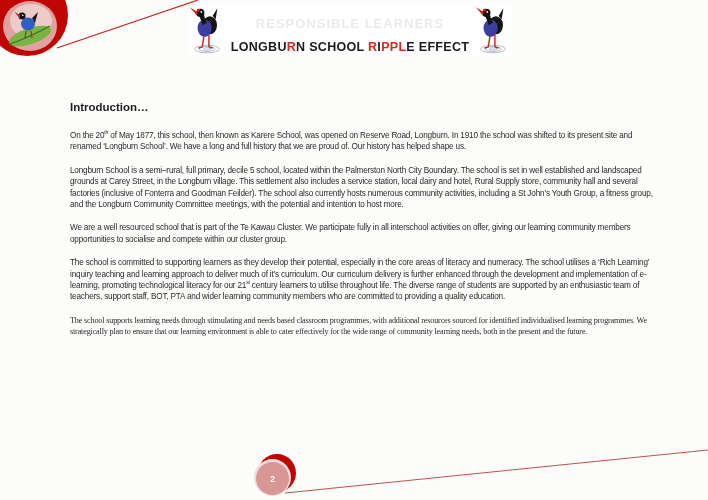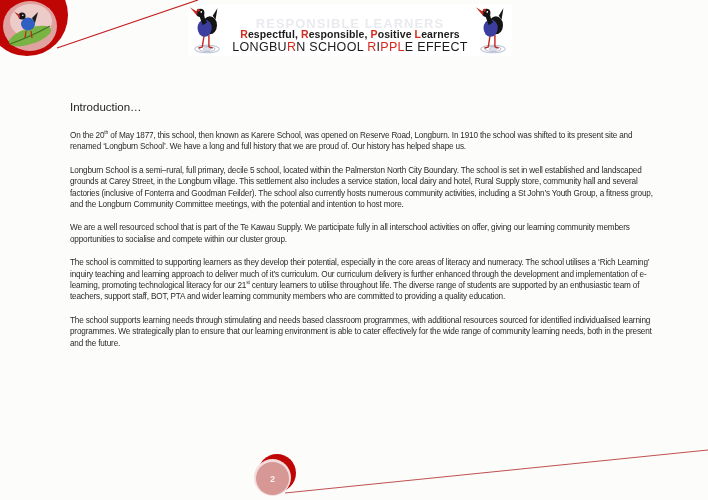--- a/index.html
+++ b/index.html
@@ -24,30 +24,30 @@
     background:#ffffff;display:flex;align-items:center;justify-content:space-between;
   }
   .banner-center{position:relative;flex:1;text-align:center;overflow:hidden;height:100%;
     display:flex;flex-direction:column;justify-content:flex-end;padding-bottom:5px;}
   .watermark{
     position:absolute;left:0;right:0;top:14px;
     font-size:13px;font-weight:bold;color:#9aa4b4;opacity:0.22;
     letter-spacing:1px;white-space:nowrap;overflow:hidden;
   }
   .motto{position:relative;font-size:10.5px;font-weight:600;letter-spacing:0.1px;color:#1c1c1c;white-space:nowrap;}
-  .banner-title{position:relative;font-size:12.5px;font-weight:400;letter-spacing:0.3px;color:#1b1b1b;white-space:nowrap;}
+  .banner-title{position:relative;font-size:12.5px;font-weight:700;letter-spacing:0.3px;color:#1b1b1b;white-space:nowrap;}
 
   
   .content{position:absolute;left:70px;top:101px;width:588px;}
-  .content h1{font-size:11.5px;font-weight:normal;color:#1f1f1f;margin:0 0 17px 0;}
+  .content h1{font-size:11.5px;font-weight:bold;color:#1f1f1f;margin:0 0 17px 0;}
   .content p{
     font-size:8.2px;line-height:11.4px;letter-spacing:-0.18px;
     margin:0 0 12px 0;color:#2b2b2b;
   }
-  .content p:nth-of-type(5){}
+  .content p:nth-of-type(5){font-family:Liberation Serif, serif;}
   sup{font-size:0.62em;vertical-align:super;line-height:0;}
 
   
   .pagenum-group{position:absolute;left:250px;top:450px;width:50px;height:50px;}
   .pn-back{position:absolute;left:8px;top:4px;width:38px;height:38px;border-radius:50%;background:#c00505;}
   .pn-ring{position:absolute;left:4px;top:9px;width:37px;height:37px;border-radius:50%;background:#f2dcdb;}
   .pn-front{
     position:absolute;left:6px;top:12px;width:33px;height:33px;border-radius:50%;background:#d79795;
     display:flex;align-items:center;justify-content:center;
     color:#fdf4f4;font-size:8.5px;font-weight:bold;
@@ -90,21 +90,20 @@
       <ellipse cx="17.5" cy="24" rx="7.5" ry="9" fill="#3c3e9f"></ellipse>
       <path d="M11.5,10 Q14,17 15.5,21 L20,18 Q17,13 16.5,8 Z" fill="#141414"></path>
       <circle cx="13" cy="8" r="4.3" fill="#141414"></circle>
       <path d="M10,7 L2,2 L9.5,11 Z" fill="#c2281c"></path>
       <circle cx="11" cy="5.2" r="1.5" fill="#c2281c"></circle>
       <circle cx="14" cy="7" r="0.9" fill="#ffffff"></circle>
     </svg>
 
     <div class="banner-center">
       <div class="watermark">RESPONSIBLE LEARNERS</div>
-      <div class="motto"><span style="color: rgb(212, 42, 30);">R</span><span>espectful, </span><span style="color: rgb(212, 42, 30);">R</span><span>esponsible, </span><span style="color: rgb(212, 42, 30);">P</span><span>ositive </span><span style="color: rgb(212, 42, 30);">L</span><span>earners</span></div>
       <div class="banner-title"><span>LONGBU</span><span style="color: rgb(212, 42, 30);">R</span><span>N SCHOOL </span><span style="color: rgb(212, 42, 30);">R</span><span>I</span><span style="color: rgb(212, 42, 30);">PPL</span><span>E EFFECT</span></div>
     </div>
 
     <svg width="38" height="52" viewBox="0 0 40 52">
       <ellipse cx="20" cy="46" rx="13" ry="4" fill="none" stroke="#9aa7c0" stroke-width="0.8"></ellipse>
       <ellipse cx="20" cy="46" rx="8.5" ry="2.6" fill="none" stroke="#9aa7c0" stroke-width="0.8"></ellipse>
       <ellipse cx="20" cy="46" rx="4" ry="1.2" fill="none" stroke="#9aa7c0" stroke-width="0.8"></ellipse>
       <path d="M17,31 L15,44 M15,44 L11,45 M22,31 L22,44 M22,44 L26,45" stroke="#c2281c" stroke-width="1.5" fill="none"></path>
       <ellipse cx="23" cy="21" rx="7.5" ry="9.5" fill="#141414"></ellipse>
       <path d="M26,11 L31,3 L29,15 Z" fill="#141414"></path>
@@ -114,21 +113,21 @@
       <path d="M10,7 L2,2 L9.5,11 Z" fill="#c2281c"></path>
       <circle cx="11" cy="5.2" r="1.5" fill="#c2281c"></circle>
       <circle cx="14" cy="7" r="0.9" fill="#ffffff"></circle>
     </svg>
   </div>
 
   <div class="content">
     <h1>Introduction…</h1>
     <p><span>On the 20</span><sup>th</sup><span> of May 1877, this school, then known as Karere School, was opened on Reserve Road, Longburn. In 1910 the school was shifted to its present site and renamed ‘Longburn School’.  We have a long and full history that we are proud of. Our history has helped shape us.</span></p>
     <p><span>Longburn School is a semi–rural, full primary, decile 5 school, located within the Palmerston North City Boundary.  The school is set in well established and landscaped grounds at Carey Street, in the Longburn village.   This settlement also includes a service station, local dairy and hotel, Rural Supply store, community hall and several factories (inclusive of Fonterra and Goodman Feilder).  The school also currently hosts numerous community activities, including a St John’s Youth Group, a fitness group, and the Longburn Community Committee meetings, with the potential and intention to host more.</span></p>
-    <p><span>We are a well resourced school that is part of the Te Kawau Supply.  We participate fully in all interschool activities on offer, giving our learning community members opportunities to socialise and compete within our cluster group.</span></p>
+    <p><span>We are a well resourced school that is part of the Te Kawau Cluster.  We participate fully in all interschool activities on offer, giving our learning community members opportunities to socialise and compete within our cluster group.</span></p>
     <p><span>The school is committed to supporting learners as they develop their potential, especially in the core areas of literacy and numeracy. The school utilises a ‘Rich Learning’ inquiry teaching and learning approach to deliver much of it’s curriculum.  Our curriculum delivery is further enhanced through the development and implementation of e-learning, promoting technological literacy for our 21</span><sup>st</sup><span> century learners to utilise throughout life.  The diverse range of students are supported by an enthusiastic team of teachers, support staff, BOT, PTA  and wider learning community members who are committed to providing a quality education.</span></p>
     <p><span>The school supports learning needs through stimulating and needs based classroom programmes, with additional resources sourced for identified individualised learning programmes.  We strategically plan to ensure that our learning environment is able to cater effectively for the wide range of community learning needs, both in the present and the future.</span></p>
   </div>
 
   <div class="pagenum-group">
     <div class="pn-back"></div>
     <div class="pn-ring"></div>
     <div class="pn-front">
       <span>2</span>
     </div>

